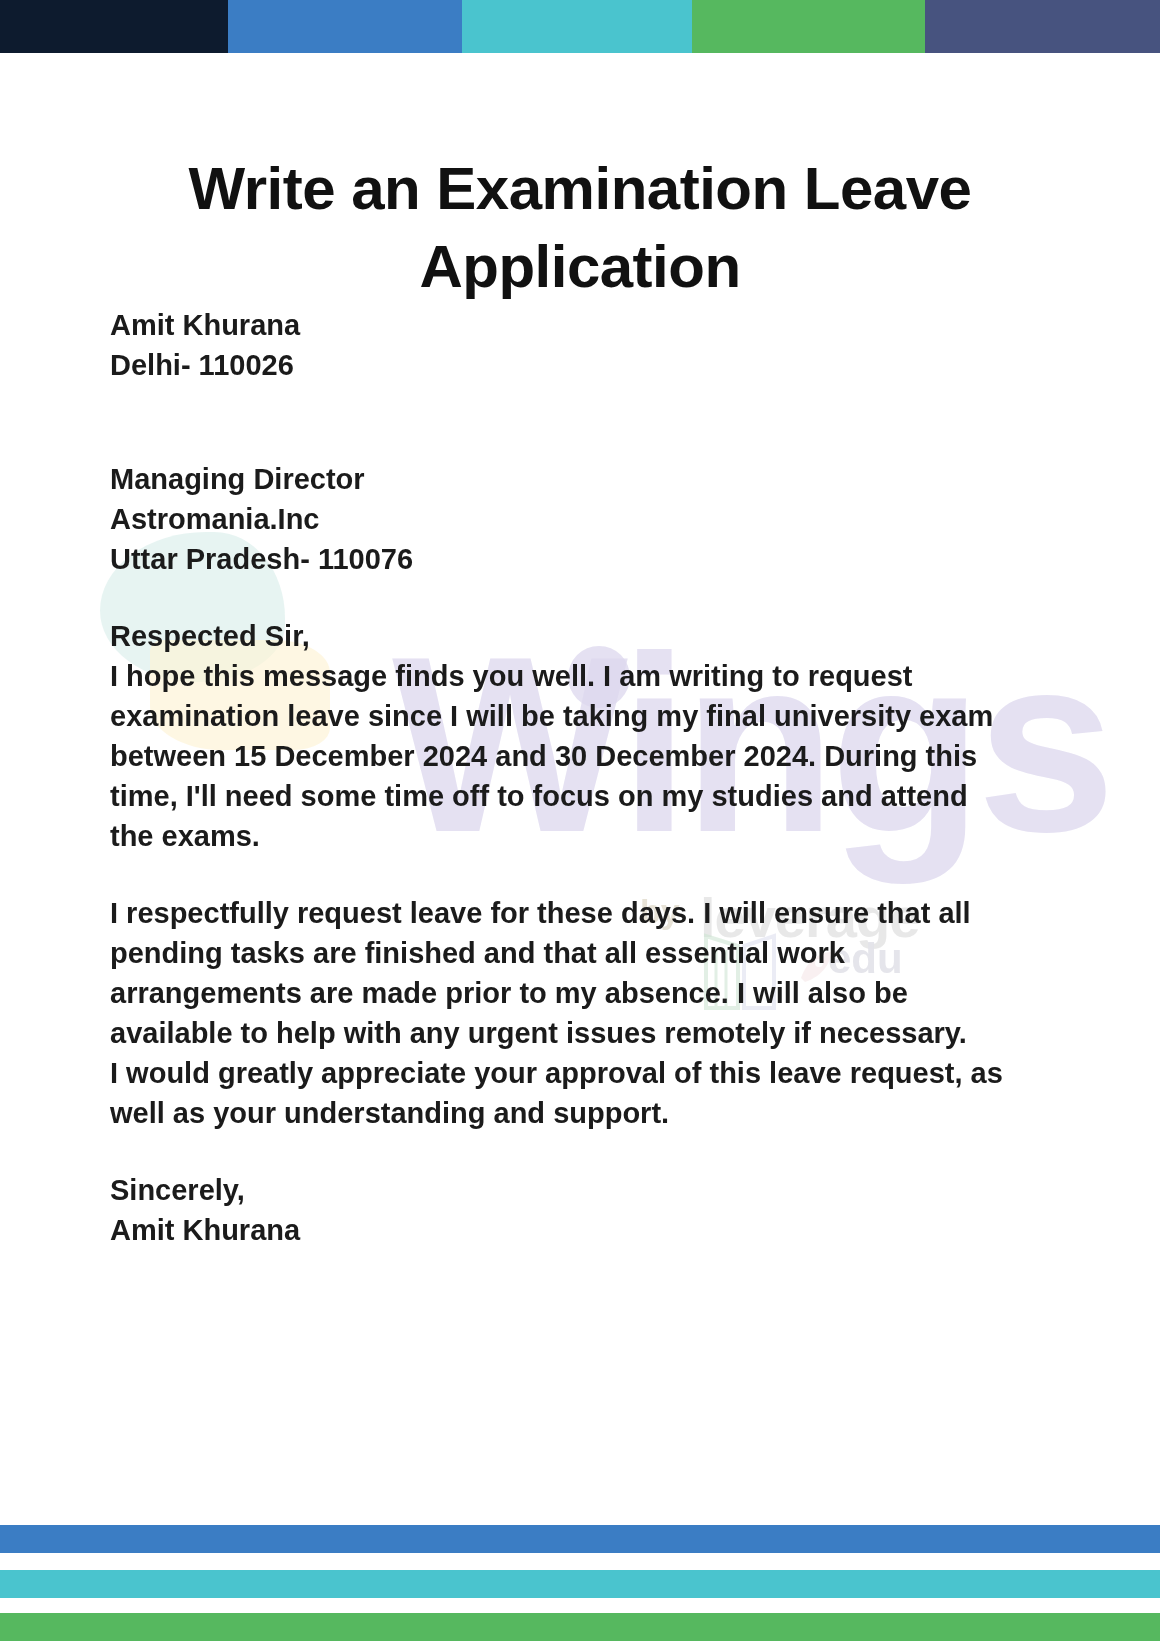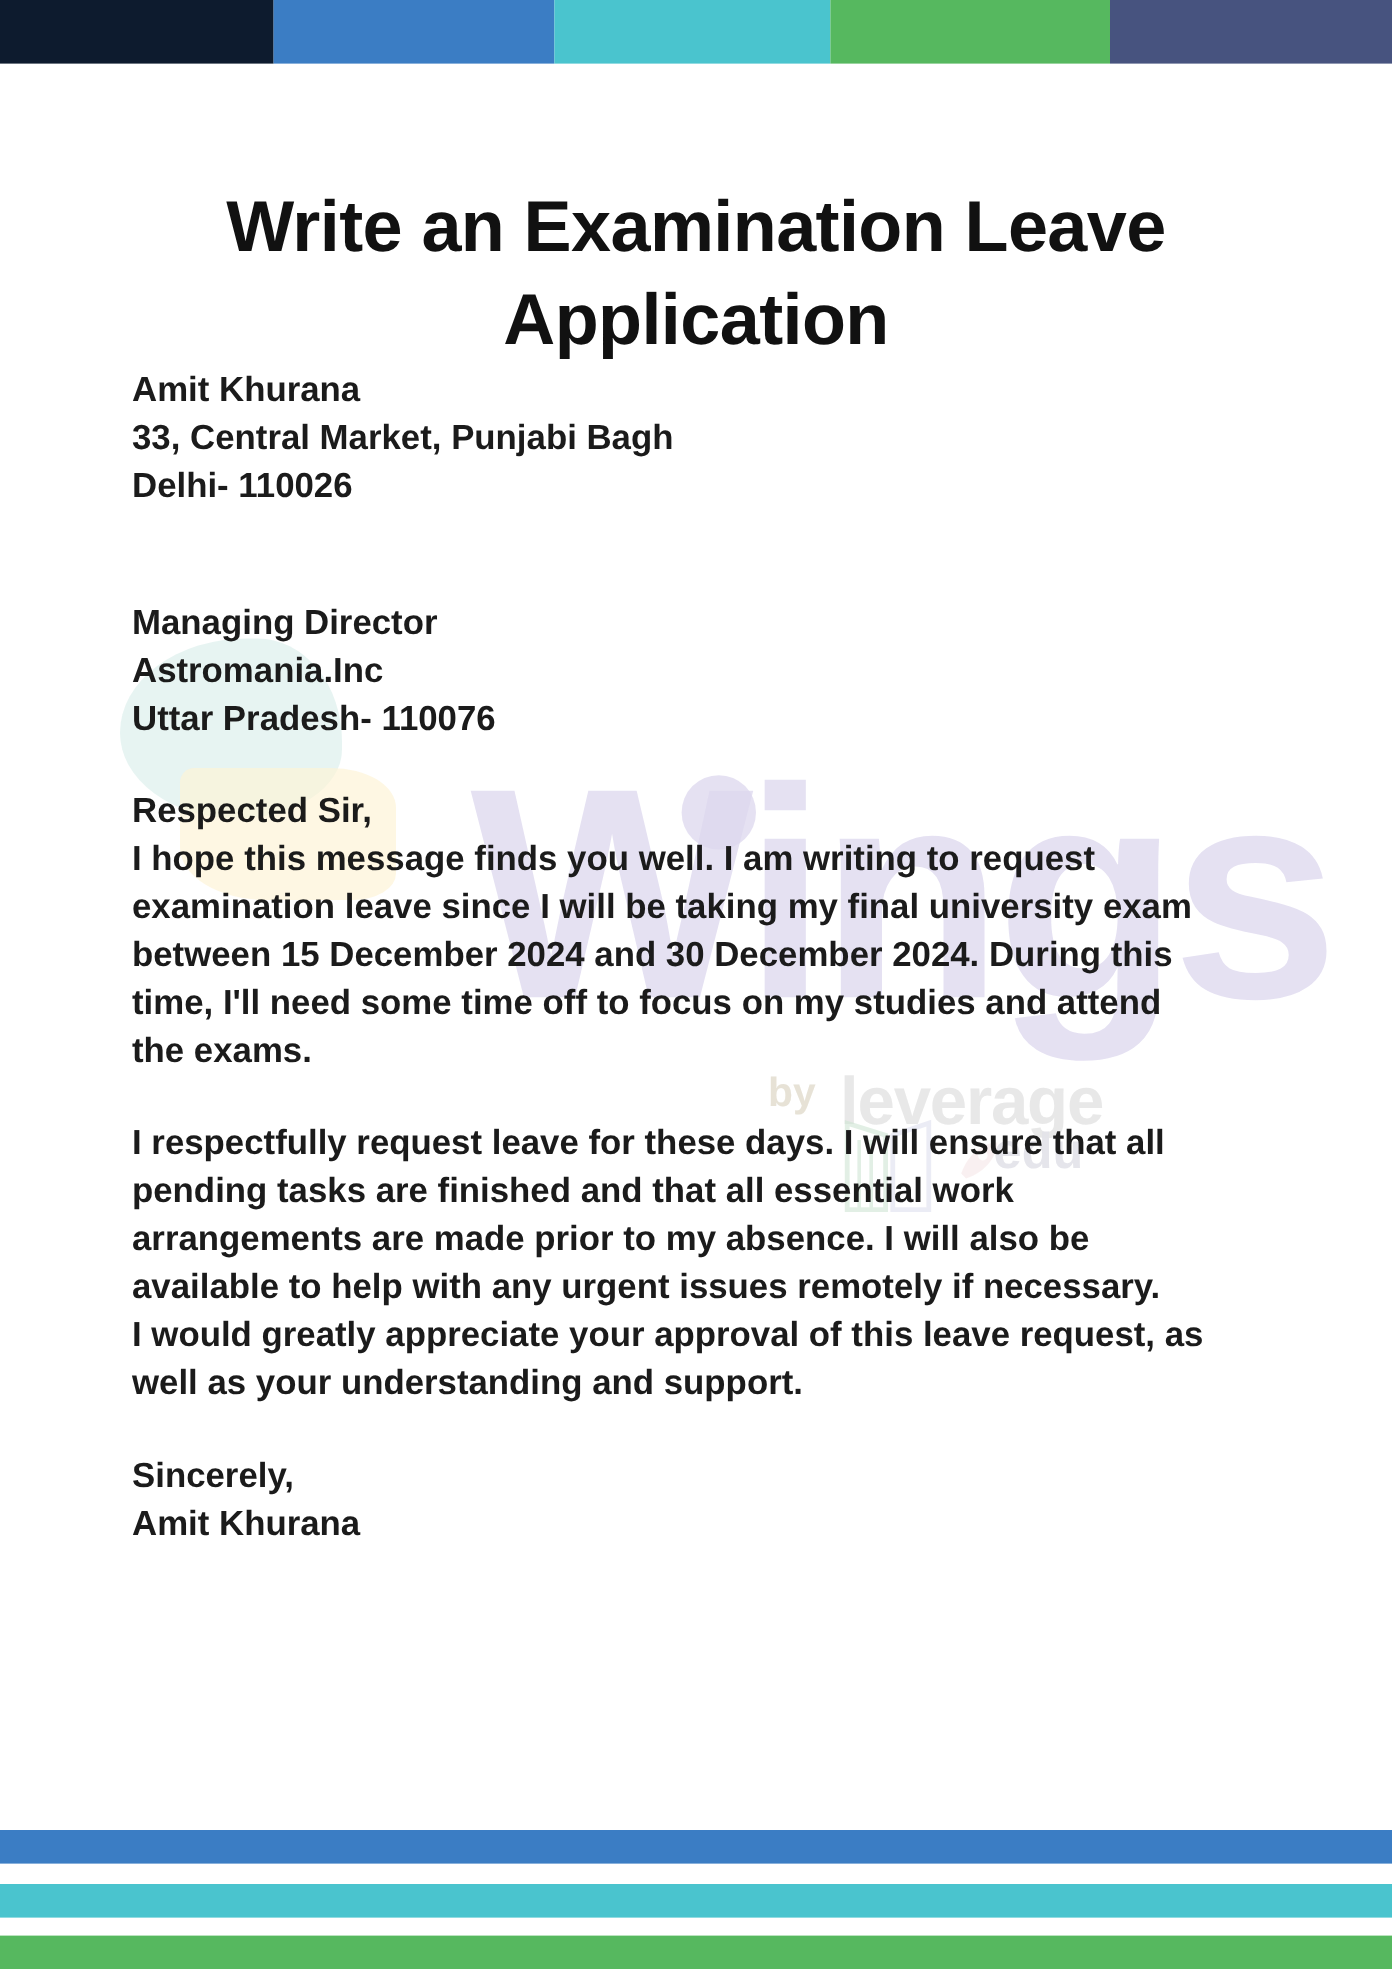--- a/index.html
+++ b/index.html
@@ -202,21 +202,20 @@
   </div>
 
   <div class="content">
 
     <h1 class="doc-title">Write an Examination Leave Application</h1>
 
     <div class="letter">
 
       <div class="blk">
         <span class="ln">Amit Khurana</span>
-        <span class="ln">33, Central Market, Punjabi Bagh</span>
         <span class="ln">Delhi- 110026</span>
       </div>
 
       <span class="spacer"></span>
 
 
       <span class="spacer"></span>
 
       <div class="blk">
         <span class="ln">Managing Director</span>

